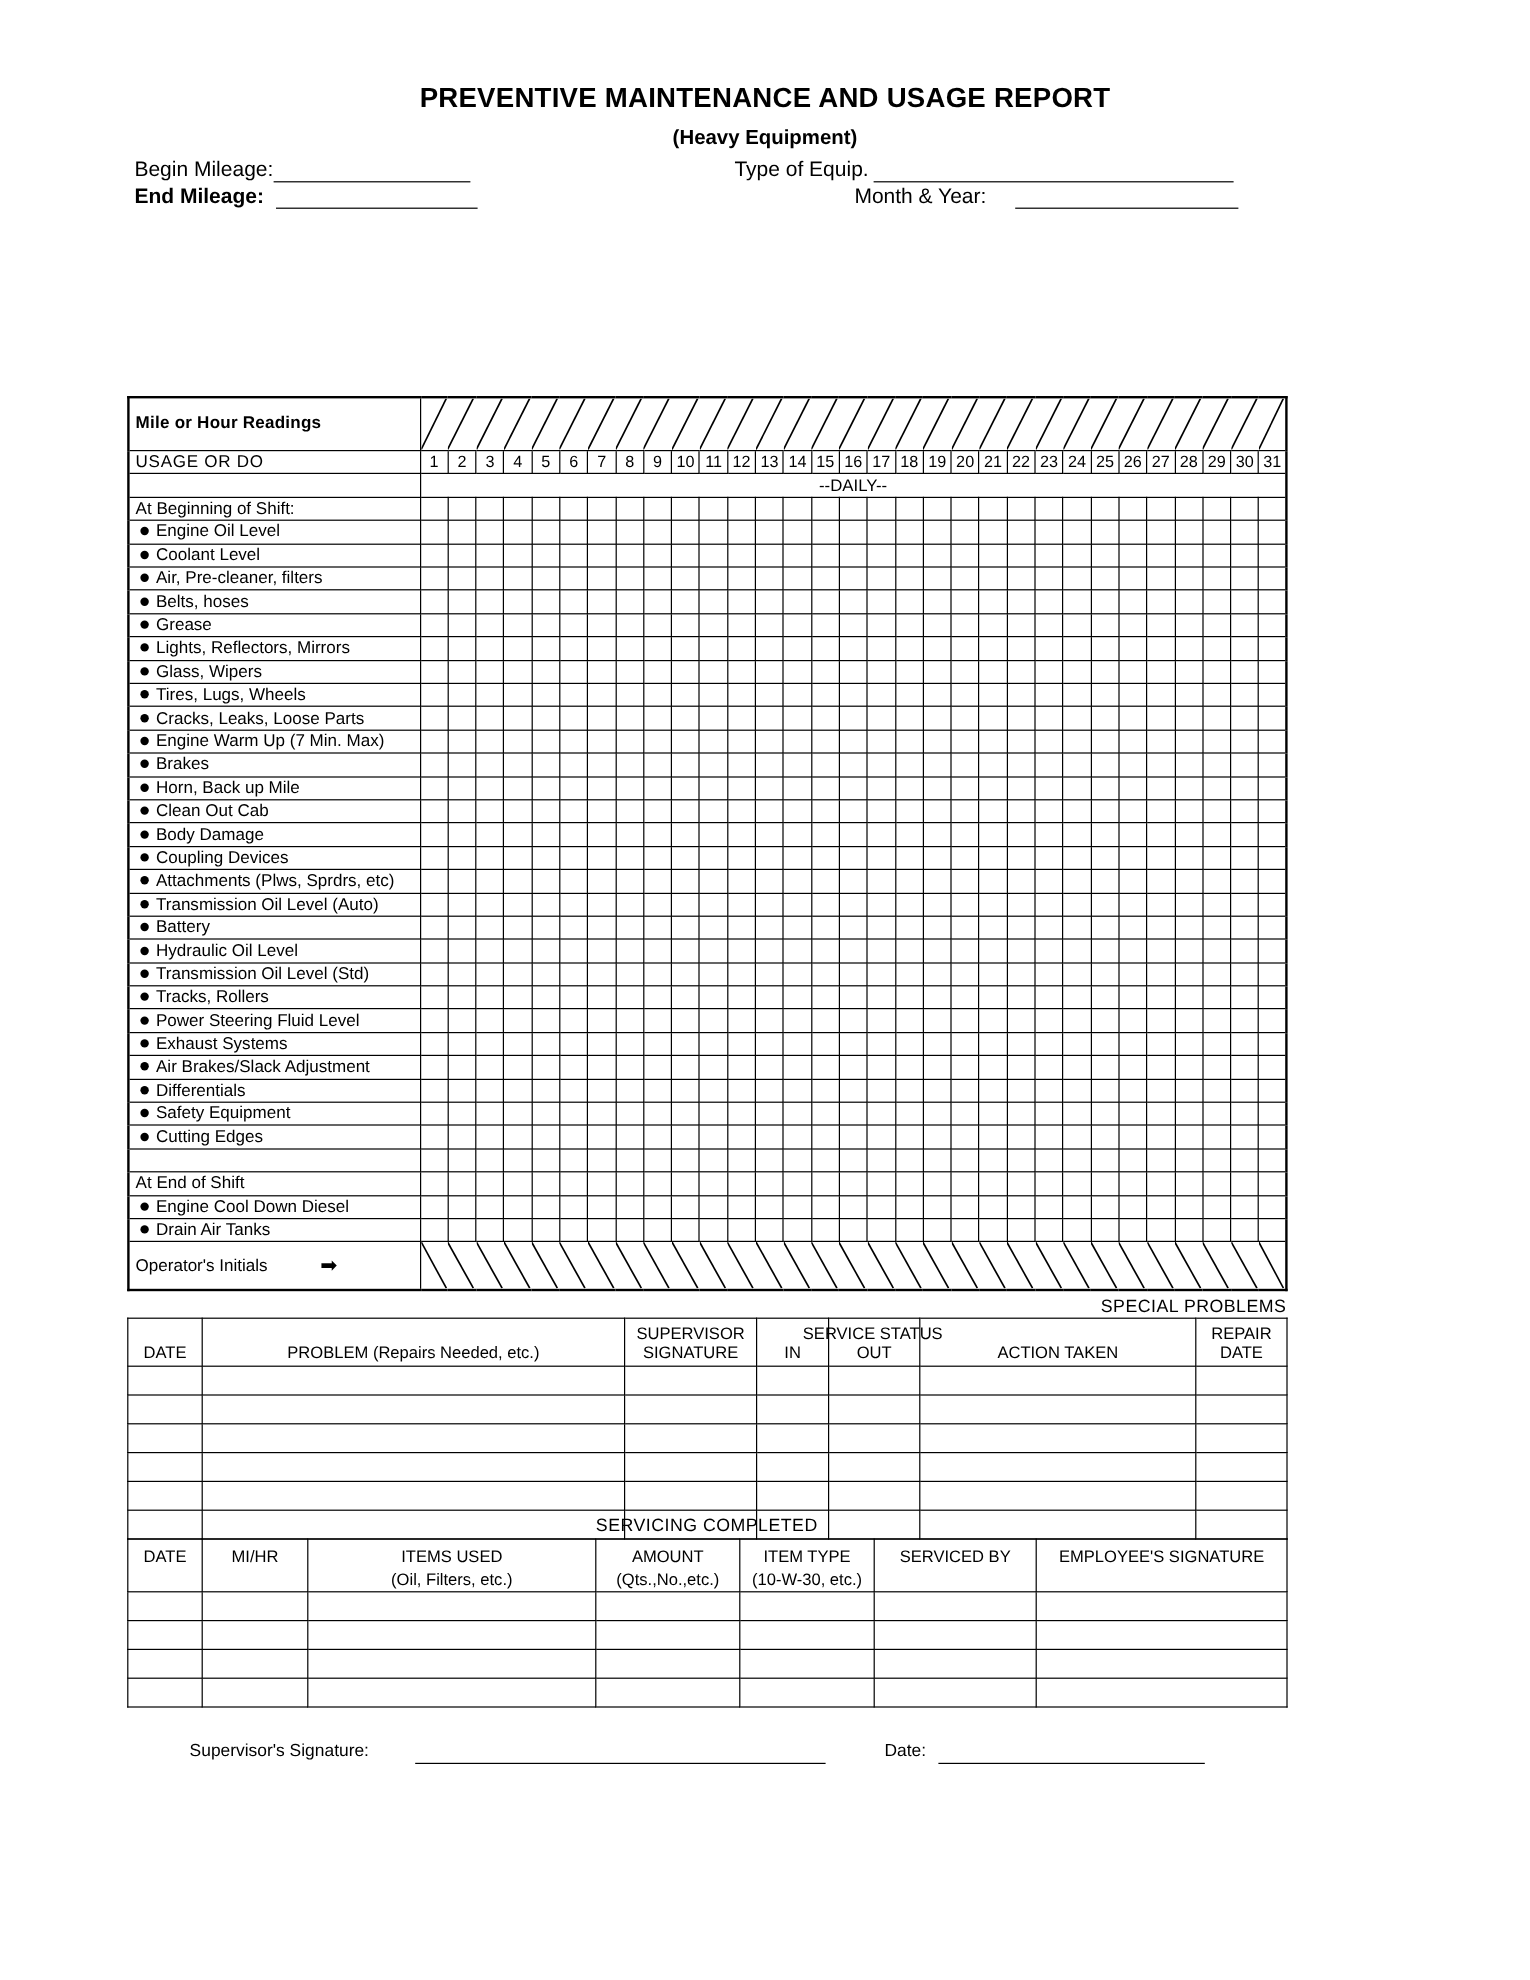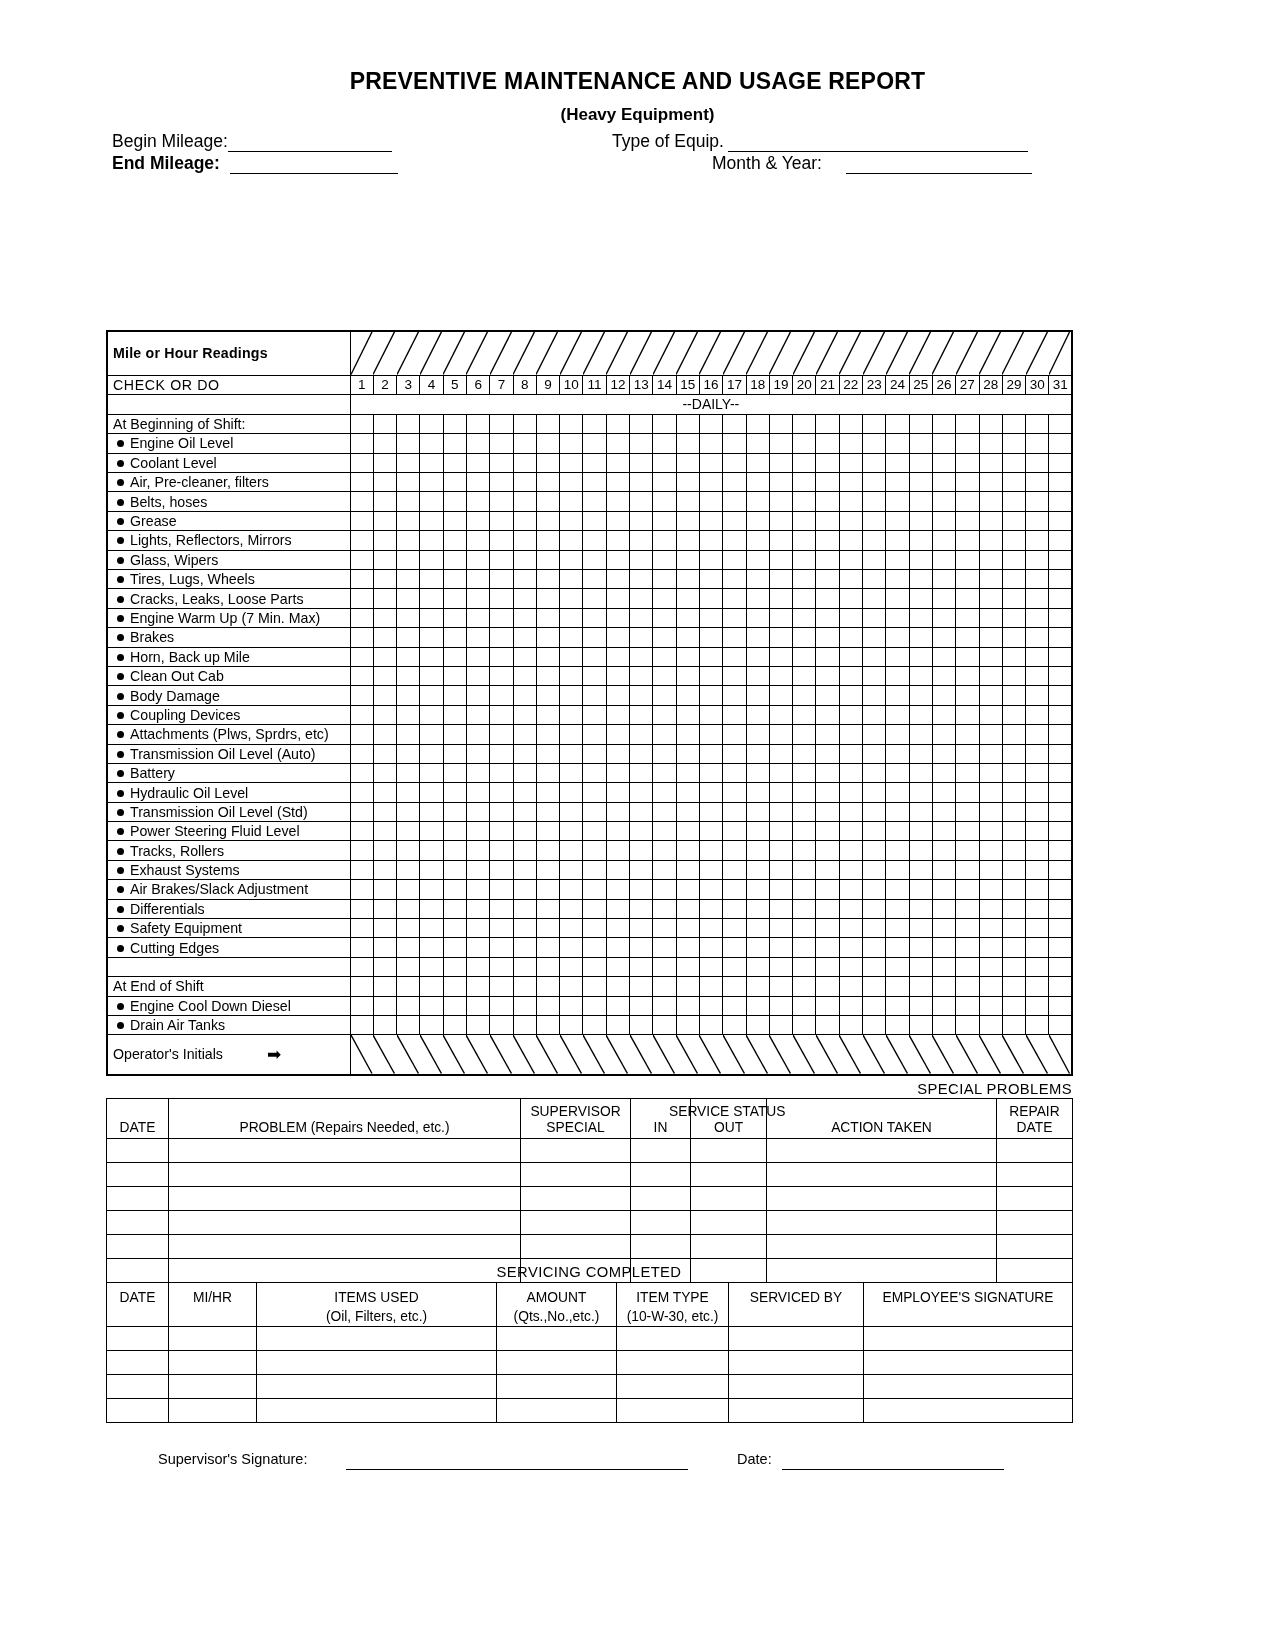--- a/index.html
+++ b/index.html
@@ -456,21 +456,21 @@
               <line x1="0" y1="44" x2="21.16" y2="0" stroke="#000" stroke-width="1.4"></line>
             </svg>
           </td>
           <td class="day-cell slant-cell outer-t outer-r" style="border-left: none; border-right: none;">
             <svg class="slant-svg" viewBox="0 0 23 44" preserveAspectRatio="none">
               <line x1="0" y1="44" x2="21.16" y2="0" stroke="#000" stroke-width="1.4"></line>
             </svg>
           </td>
         </tr>
         <tr>
-          <td class="label-cell checkordo outer-l">CHECK OR DO</td>
+          <td class="label-cell checkordo outer-l">USAGE OR DO</td>
           <td class="day-cell daynum">1</td>
           <td class="day-cell daynum">2</td>
           <td class="day-cell daynum">3</td>
           <td class="day-cell daynum">4</td>
           <td class="day-cell daynum">5</td>
           <td class="day-cell daynum">6</td>
           <td class="day-cell daynum">7</td>
           <td class="day-cell daynum">8</td>
           <td class="day-cell daynum">9</td>
           <td class="day-cell daynum">10</td>
@@ -1208,55 +1208,55 @@
           <td class="day-cell"></td>
           <td class="day-cell"></td>
           <td class="day-cell"></td>
           <td class="day-cell"></td>
           <td class="day-cell"></td>
           <td class="day-cell"></td>
           <td class="day-cell"></td>
           <td class="day-cell outer-r"></td>
         </tr>
         <tr>
+          <td class="label-cell outer-l section-head"><span class="bullet"></span><span>Tracks, Rollers</span></td>
+          <td class="day-cell"></td>
+          <td class="day-cell"></td>
+          <td class="day-cell"></td>
+          <td class="day-cell"></td>
+          <td class="day-cell"></td>
+          <td class="day-cell"></td>
+          <td class="day-cell"></td>
+          <td class="day-cell"></td>
+          <td class="day-cell"></td>
+          <td class="day-cell"></td>
+          <td class="day-cell"></td>
+          <td class="day-cell"></td>
+          <td class="day-cell"></td>
+          <td class="day-cell"></td>
+          <td class="day-cell"></td>
+          <td class="day-cell"></td>
+          <td class="day-cell"></td>
+          <td class="day-cell"></td>
+          <td class="day-cell"></td>
+          <td class="day-cell"></td>
+          <td class="day-cell"></td>
+          <td class="day-cell"></td>
+          <td class="day-cell"></td>
+          <td class="day-cell"></td>
+          <td class="day-cell"></td>
+          <td class="day-cell"></td>
+          <td class="day-cell"></td>
+          <td class="day-cell"></td>
+          <td class="day-cell"></td>
+          <td class="day-cell"></td>
+          <td class="day-cell outer-r"></td>
+        </tr>
+        <tr>
           <td class="label-cell outer-l section-head"><span class="bullet"></span><span>Power Steering Fluid Level</span></td>
-          <td class="day-cell"></td>
-          <td class="day-cell"></td>
-          <td class="day-cell"></td>
-          <td class="day-cell"></td>
-          <td class="day-cell"></td>
-          <td class="day-cell"></td>
-          <td class="day-cell"></td>
-          <td class="day-cell"></td>
-          <td class="day-cell"></td>
-          <td class="day-cell"></td>
-          <td class="day-cell"></td>
-          <td class="day-cell"></td>
-          <td class="day-cell"></td>
-          <td class="day-cell"></td>
-          <td class="day-cell"></td>
-          <td class="day-cell"></td>
-          <td class="day-cell"></td>
-          <td class="day-cell"></td>
-          <td class="day-cell"></td>
-          <td class="day-cell"></td>
-          <td class="day-cell"></td>
-          <td class="day-cell"></td>
-          <td class="day-cell"></td>
-          <td class="day-cell"></td>
-          <td class="day-cell"></td>
-          <td class="day-cell"></td>
-          <td class="day-cell"></td>
-          <td class="day-cell"></td>
-          <td class="day-cell"></td>
-          <td class="day-cell"></td>
-          <td class="day-cell outer-r"></td>
-        </tr>
-        <tr>
-          <td class="label-cell outer-l section-head"><span class="bullet"></span><span>Tracks, Rollers</span></td>
           <td class="day-cell"></td>
           <td class="day-cell"></td>
           <td class="day-cell"></td>
           <td class="day-cell"></td>
           <td class="day-cell"></td>
           <td class="day-cell"></td>
           <td class="day-cell"></td>
           <td class="day-cell"></td>
           <td class="day-cell"></td>
           <td class="day-cell"></td>
@@ -1763,21 +1763,21 @@
     <tbody>
       <tr class="sp-head">
         <td>
           <span class="sp-sub">DATE</span>
         </td>
         <td>
           <span class="sp-sub">PROBLEM (Repairs Needed, etc.)</span>
         </td>
         <td>
           <span class="sp-top-label">SUPERVISOR</span>
-          <span class="sp-sub">SPECIAL</span>
+          <span class="sp-sub">SIGNATURE</span>
         </td>
         <td>
           <span class="sp-top-label" style="white-space:nowrap; position:relative; left:38px;">SERVICE STATUS</span>
           <span class="sp-sub">IN</span>
         </td>
         <td>
           <span class="sp-top-label">&nbsp;</span>
           <span class="sp-sub">OUT</span>
         </td>
         <td>

